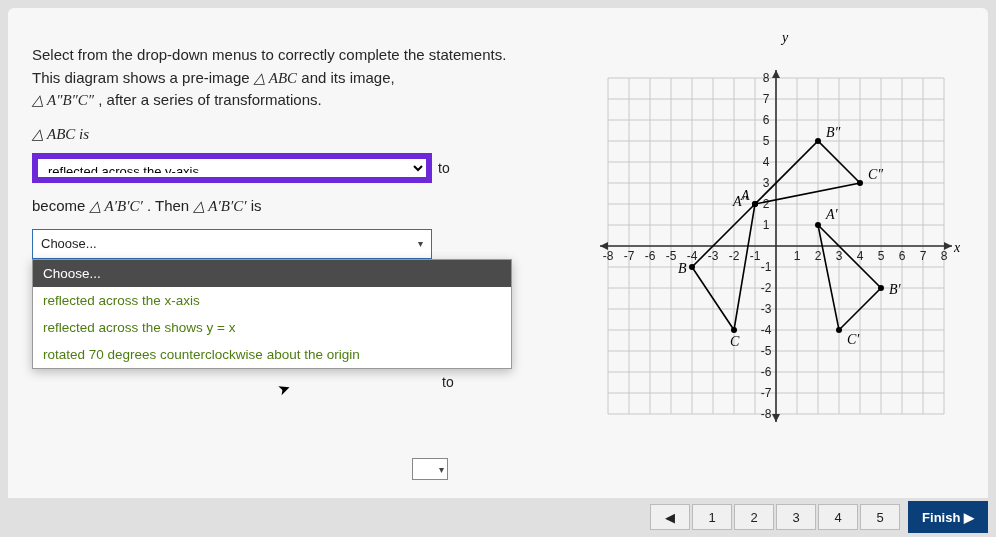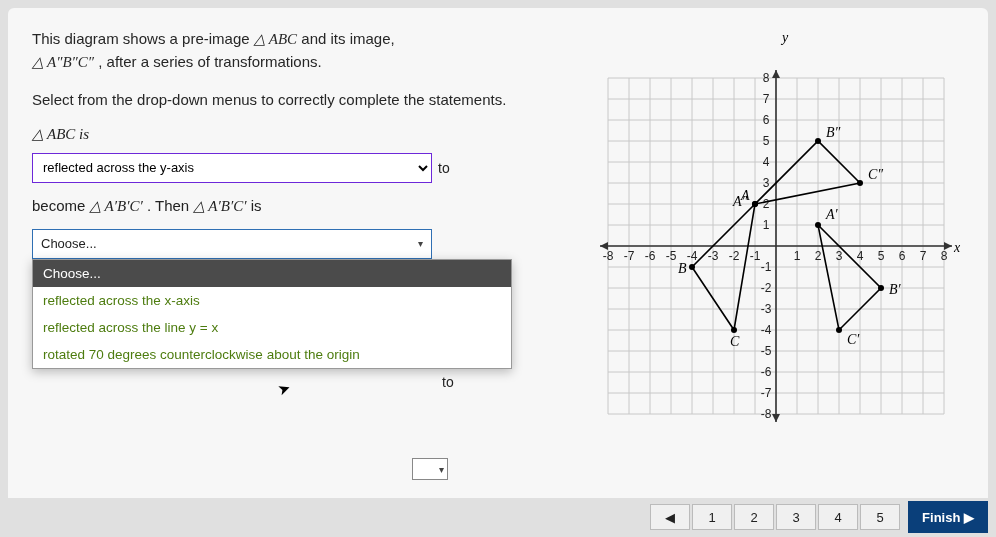--- a/index.html
+++ b/index.html
@@ -43,21 +43,21 @@
   .dd-row {
     display: flex;
     align-items: center;
     gap: 6px;
     margin-top: 10px;
   }
   select.dd {
     height: 30px;
     font-size: 13px;
     padding: 4px 6px;
-    border: 1px solid #6d28d9;
+    border: 6px solid #6d28d9;
     background: #fff;
     width: 400px;
   }
   .to-label { font-size: 14px; }
   .between-text {
     margin-top: 14px;
     font-size: 15px;
   }
   .open-dd {
     position: relative;
@@ -180,29 +180,29 @@
     padding-right:3px;
   }
 </style>
 </head>
 <body>
 
 <div class="panel">
 
   <div class="left-col">
 
+    <div class="q-text" style="margin-top:16px">Select from the drop-down menus to correctly complete the statements.</div>
+
     <div class="q-text">
       <span>This diagram shows a pre-image </span>
       <span class="tri-sym italic">△ ABC</span>
       <span> and its image,</span><br>
       <span class="tri-sym italic">△ A″B″C″</span>
       <span> , after a series of transformations.</span>
     </div>
-
-    <div class="q-text" style="margin-top:16px">Select from the drop-down menus to correctly complete the statements.</div>
 
     <div class="statement">
       <span class="italic">△ ABC is</span>
     </div>
 
     <div class="dd-row">
       <select class="dd">
         <option>reflected across the y-axis</option>
       </select>
       <span class="to-label">to</span>
@@ -217,21 +217,21 @@
     </div>
 
     <div class="open-dd">
       <div class="open-dd-field">
         <span>Choose...</span>
         <span class="chev">▾</span>
       </div>
       <div class="open-dd-list">
         <div class="open-dd-option hl">Choose...</div>
         <div class="open-dd-option">reflected across the x-axis</div>
-        <div class="open-dd-option">reflected across the line y = x</div>
+        <div class="open-dd-option">reflected across the shows y = x</div>
         <div class="open-dd-option">rotated 70 degrees counterclockwise about the origin</div>
       </div>
     </div>
 
     <span class="to-beside">to</span>
 
     <div class="hidden-select">
       <span class="chev">▾</span>
     </div>
 

